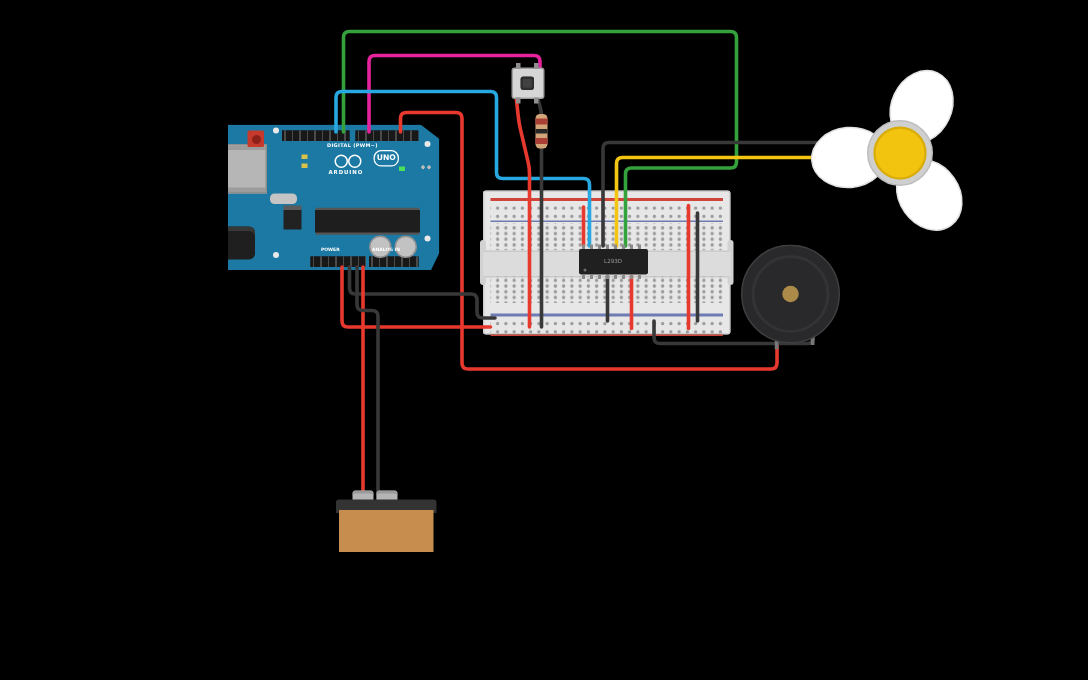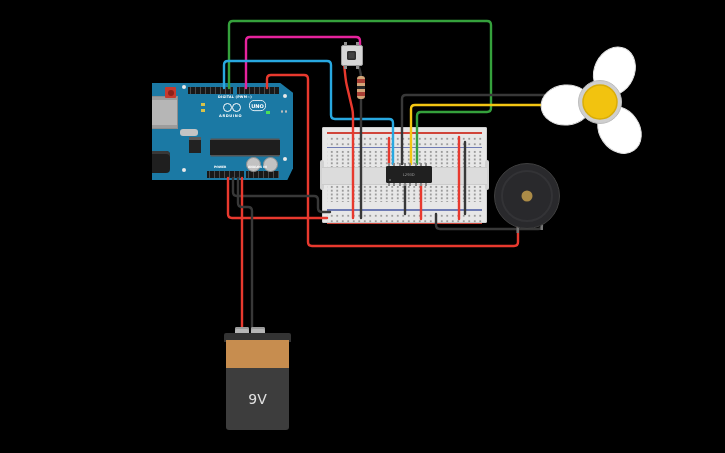--- a/index.html
+++ b/index.html
@@ -198,18 +198,15 @@
     </g>
     <circle cx="70" cy="70" r="21.5" fill="#cfcfcf" stroke="#bdbdbd" stroke-width="1"></circle>
     <circle cx="70" cy="70" r="17" fill="#f2c30f" stroke="#d9ad09" stroke-width="1.5"></circle>
   </svg>
 
   <div class="battery">
     <div class="bat-term bat-term-l"></div>
     <div class="bat-term bat-term-r"></div>
     <div class="bat-cap"></div>
     <div class="bat-copper"></div>
-    <div class="bat-body">
-      <span>9V</span>
-    </div>
   </div>
 
 </div>
 
 </body></html>

